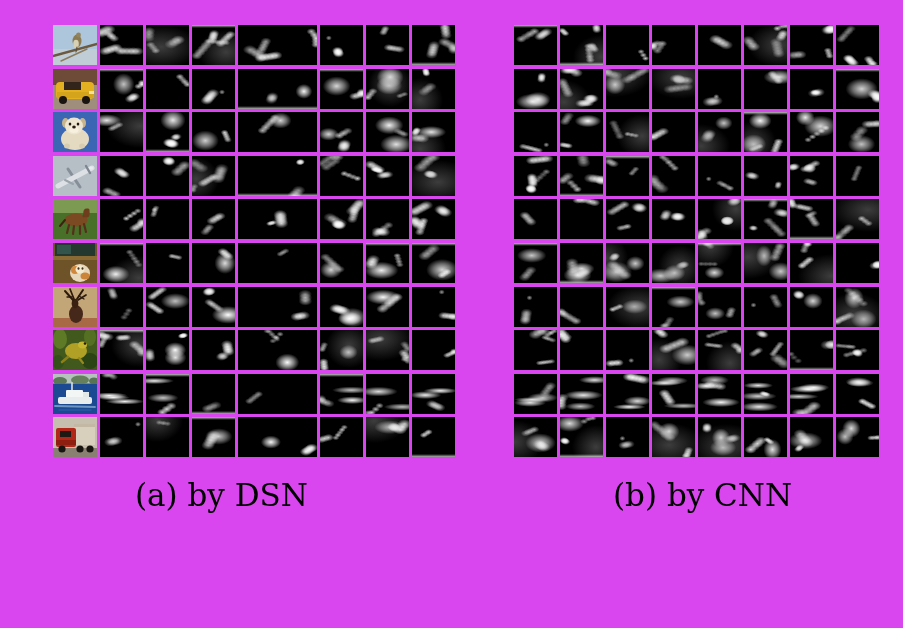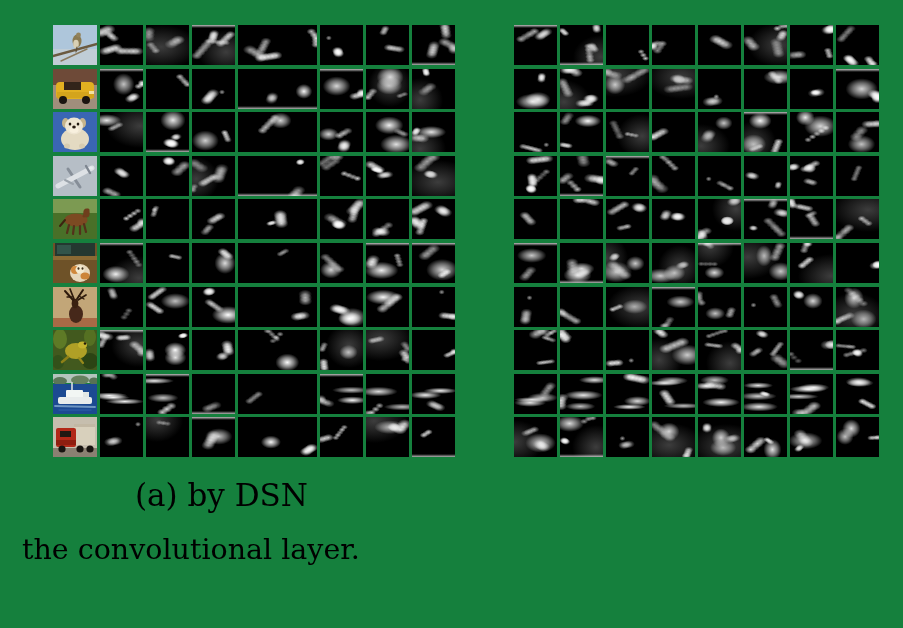--- a/index.html
+++ b/index.html
@@ -1,17 +1,17 @@
 <!DOCTYPE html>
 <html><head>
 <meta charset="utf-8">
 <style>
   html,body{margin:0;padding:0;background:#ffffff;}
   body{width:903px;height:628px;overflow:hidden;font-family:"DejaVu Serif","Liberation Serif",serif;color:#000;}
-  .figure-root{position:relative;width:903px;height:628px;background:#15803d;}
+  .figure-root{position:relative;width:903px;height:628px;background:#d946ef;}
   .grid-panel{position:absolute;top:25px;display:flex;flex-direction:column;gap:3.6px;}
   #dsn-grid{left:53px;}
   #cnn-grid{left:514px;}
   .grid-row{display:flex;gap:3px;}
   .fcell{flex:none;height:40px;background-color:#000;}
   .thumb{flex:none;width:44px;height:40px;overflow:hidden;line-height:0;}
   .subcaption{position:absolute;top:477px;font-size:31px;white-space:nowrap;}
   #sub-a{left:135px;}
   #sub-b{left:613px;}
   .caption{position:absolute;left:22px;top:531px;font-size:28.5px;line-height:37.5px;white-space:nowrap;}
@@ -322,16 +322,16 @@
         <div class="fcell" style="width: 43px; height: 40px; background-color: rgb(0, 0, 0); background-image: linear-gradient(0deg, rgba(255, 255, 255, 0.7) 0px, rgba(255, 255, 255, 0) 3px), radial-gradient(24px 22px at 36px 30px, rgba(135, 135, 135, 0.45), rgba(0, 0, 0, 0) 100%), radial-gradient(14.3px 8.3px at 9.6px 6.5px, rgba(255, 255, 255, 0.85) 0%, rgba(255, 255, 255, 0.42) 55%, rgba(0, 0, 0, 0) 100%), radial-gradient(4px 2.7px at 24.2px 4.4px, rgba(255, 255, 255, 0.59) 0%, rgba(255, 255, 255, 0.3) 55%, rgba(0, 0, 0, 0) 100%), radial-gradient(4px 2.7px at 28.5px 1.9px, rgba(255, 255, 255, 0.64) 0%, rgba(255, 255, 255, 0.32) 55%, rgba(0, 0, 0, 0) 100%), radial-gradient(4px 2.7px at 32.8px 1px, rgba(255, 255, 255, 0.69) 0%, rgba(255, 255, 255, 0.34) 55%, rgba(0, 0, 0, 0) 100%), radial-gradient(4.6px 3.1px at 5.8px 24.8px, rgba(255, 255, 255, 0.75) 0%, rgba(255, 255, 255, 0.37) 55%, rgba(0, 0, 0, 0) 100%), radial-gradient(4.6px 3.1px at 5.2px 24.3px, rgba(255, 255, 255, 0.71) 0%, rgba(255, 255, 255, 0.35) 55%, rgba(0, 0, 0, 0) 100%), radial-gradient(4.6px 3.1px at 4.6px 23.8px, rgba(255, 255, 255, 0.79) 0%, rgba(255, 255, 255, 0.39) 55%, rgba(0, 0, 0, 0) 100%), radial-gradient(4.6px 3.1px at 4px 23.2px, rgba(255, 255, 255, 0.82) 0%, rgba(255, 255, 255, 0.41) 55%, rgba(0, 0, 0, 0) 100%);"></div>
         <div class="fcell" style="width: 43px; height: 40px; background-color: rgb(0, 0, 0); background-image: radial-gradient(5.7px 3.9px at 23.1px 27.2px, rgba(255, 255, 255, 0.48) 0%, rgba(255, 255, 255, 0.24) 55%, rgba(0, 0, 0, 0) 100%), radial-gradient(5.7px 3.9px at 20.6px 27.7px, rgba(255, 255, 255, 0.48) 0%, rgba(255, 255, 255, 0.24) 55%, rgba(0, 0, 0, 0) 100%), radial-gradient(5.7px 3.9px at 18px 28.3px, rgba(255, 255, 255, 0.6) 0%, rgba(255, 255, 255, 0.3) 55%, rgba(0, 0, 0, 0) 100%), radial-gradient(3px 2.5px at 16.4px 21.4px, rgba(255, 255, 255, 0.6) 0%, rgba(255, 255, 255, 0.3) 55%, rgba(0, 0, 0, 0) 100%);"></div>
         <div class="fcell" style="width: 43px; height: 40px; background-color: rgb(0, 0, 0); background-image: radial-gradient(35px 22px at 17px 28px, rgba(135, 135, 135, 0.45), rgba(0, 0, 0, 0) 100%), radial-gradient(10.5px 8.9px at 17px 14.5px, rgba(255, 255, 255, 0.89) 0%, rgba(255, 255, 255, 0.45) 55%, rgba(0, 0, 0, 0) 100%), radial-gradient(4.5px 3.1px at 36.8px 32.8px, rgba(255, 255, 255, 0.68) 0%, rgba(255, 255, 255, 0.34) 55%, rgba(0, 0, 0, 0) 100%), radial-gradient(4.5px 3.1px at 36.1px 34.8px, rgba(255, 255, 255, 0.71) 0%, rgba(255, 255, 255, 0.36) 55%, rgba(0, 0, 0, 0) 100%), radial-gradient(4.5px 3.1px at 35.4px 36.7px, rgba(255, 255, 255, 0.79) 0%, rgba(255, 255, 255, 0.4) 55%, rgba(0, 0, 0, 0) 100%), radial-gradient(4.5px 3.1px at 34.6px 38.7px, rgba(255, 255, 255, 0.76) 0%, rgba(255, 255, 255, 0.38) 55%, rgba(0, 0, 0, 0) 100%), radial-gradient(4.5px 3.1px at 33.9px 39px, rgba(255, 255, 255, 0.7) 0%, rgba(255, 255, 255, 0.35) 55%, rgba(0, 0, 0, 0) 100%), radial-gradient(6px 4.1px at 17.8px 20.7px, rgba(255, 255, 255, 0.52) 0%, rgba(255, 255, 255, 0.26) 55%, rgba(0, 0, 0, 0) 100%), radial-gradient(6px 4.1px at 13.9px 17.4px, rgba(255, 255, 255, 0.42) 0%, rgba(255, 255, 255, 0.21) 55%, rgba(0, 0, 0, 0) 100%), radial-gradient(6px 4.1px at 10px 14.2px, rgba(255, 255, 255, 0.44) 0%, rgba(255, 255, 255, 0.22) 55%, rgba(0, 0, 0, 0) 100%), radial-gradient(6px 4.1px at 6.1px 11px, rgba(255, 255, 255, 0.58) 0%, rgba(255, 255, 255, 0.29) 55%, rgba(0, 0, 0, 0) 100%), radial-gradient(6px 4.1px at 2.2px 7.8px, rgba(255, 255, 255, 0.51) 0%, rgba(255, 255, 255, 0.25) 55%, rgba(0, 0, 0, 0) 100%);"></div>
         <div class="fcell" style="width: 43px; height: 40px; background-color: rgb(0, 0, 0); background-image: radial-gradient(37px 22px at 28px 29px, rgba(135, 135, 135, 0.45), rgba(0, 0, 0, 0) 100%), radial-gradient(13.1px 8.2px at 25.1px 30.6px, rgba(255, 255, 255, 0.87) 0%, rgba(255, 255, 255, 0.43) 55%, rgba(0, 0, 0, 0) 100%), radial-gradient(9.1px 9.4px at 23px 20.8px, rgba(255, 255, 255, 0.93) 0%, rgba(255, 255, 255, 0.47) 55%, rgba(0, 0, 0, 0) 100%), radial-gradient(5px 3.4px at 8.9px 12.5px, rgba(255, 255, 255, 0.65) 0%, rgba(255, 255, 255, 0.32) 55%, rgba(0, 0, 0, 0) 100%), radial-gradient(5px 3.4px at 8.9px 11.4px, rgba(255, 255, 255, 0.64) 0%, rgba(255, 255, 255, 0.32) 55%, rgba(0, 0, 0, 0) 100%), radial-gradient(5px 3.4px at 9px 10.2px, rgba(255, 255, 255, 0.64) 0%, rgba(255, 255, 255, 0.32) 55%, rgba(0, 0, 0, 0) 100%), radial-gradient(5px 3.4px at 9px 9px, rgba(255, 255, 255, 0.58) 0%, rgba(255, 255, 255, 0.29) 55%, rgba(0, 0, 0, 0) 100%), radial-gradient(5.9px 4px at 36.6px 20.9px, rgba(255, 255, 255, 0.57) 0%, rgba(255, 255, 255, 0.29) 55%, rgba(0, 0, 0, 0) 100%), radial-gradient(5.9px 4px at 34.3px 21.6px, rgba(255, 255, 255, 0.64) 0%, rgba(255, 255, 255, 0.32) 55%, rgba(0, 0, 0, 0) 100%), radial-gradient(5.9px 4px at 32.1px 22.2px, rgba(255, 255, 255, 0.66) 0%, rgba(255, 255, 255, 0.33) 55%, rgba(0, 0, 0, 0) 100%);"></div>
         <div class="fcell" style="width: 43px; height: 40px; background-color: rgb(0, 0, 0); background-image: radial-gradient(9px 10.4px at 28.4px 32.5px, rgba(255, 255, 255, 0.88) 0%, rgba(255, 255, 255, 0.44) 55%, rgba(0, 0, 0, 0) 100%), radial-gradient(3.6px 2.5px at 26.8px 25.2px, rgba(255, 255, 255, 0.73) 0%, rgba(255, 255, 255, 0.36) 55%, rgba(0, 0, 0, 0) 100%), radial-gradient(3.6px 2.5px at 24.9px 23.8px, rgba(255, 255, 255, 0.9) 0%, rgba(255, 255, 255, 0.45) 55%, rgba(0, 0, 0, 0) 100%), radial-gradient(3.6px 2.5px at 23px 22.5px, rgba(255, 255, 255, 0.84) 0%, rgba(255, 255, 255, 0.42) 55%, rgba(0, 0, 0, 0) 100%), radial-gradient(6px 4.1px at 6.7px 32.6px, rgba(255, 255, 255, 0.85) 0%, rgba(255, 255, 255, 0.42) 55%, rgba(0, 0, 0, 0) 100%), radial-gradient(6px 4.1px at 10.1px 29.6px, rgba(255, 255, 255, 0.66) 0%, rgba(255, 255, 255, 0.33) 55%, rgba(0, 0, 0, 0) 100%), radial-gradient(6px 4.1px at 13.4px 26.7px, rgba(255, 255, 255, 0.84) 0%, rgba(255, 255, 255, 0.42) 55%, rgba(0, 0, 0, 0) 100%), radial-gradient(6px 4.1px at 16.8px 23.7px, rgba(255, 255, 255, 0.7) 0%, rgba(255, 255, 255, 0.35) 55%, rgba(0, 0, 0, 0) 100%);"></div>
         <div class="fcell" style="width: 43px; height: 40px; background-color: rgb(0, 0, 0); background-image: radial-gradient(17px 8.5px at 15.3px 23.7px, rgba(255, 255, 255, 0.8) 0%, rgba(255, 255, 255, 0.4) 55%, rgba(0, 0, 0, 0) 100%), radial-gradient(6.7px 4.6px at 16.7px 25.4px, rgba(255, 255, 255, 0.47) 0%, rgba(255, 255, 255, 0.23) 55%, rgba(0, 0, 0, 0) 100%), radial-gradient(6.7px 4.6px at 14.5px 22.6px, rgba(255, 255, 255, 0.57) 0%, rgba(255, 255, 255, 0.28) 55%, rgba(0, 0, 0, 0) 100%), radial-gradient(6.7px 4.6px at 12.3px 19.7px, rgba(255, 255, 255, 0.44) 0%, rgba(255, 255, 255, 0.22) 55%, rgba(0, 0, 0, 0) 100%), radial-gradient(6.7px 4.6px at 10.1px 16.8px, rgba(255, 255, 255, 0.56) 0%, rgba(255, 255, 255, 0.28) 55%, rgba(0, 0, 0, 0) 100%), radial-gradient(4px 2.7px at 10.5px 29.8px, rgba(255, 255, 255, 0.48) 0%, rgba(255, 255, 255, 0.24) 55%, rgba(0, 0, 0, 0) 100%), radial-gradient(4px 2.7px at 9.9px 30.5px, rgba(255, 255, 255, 0.47) 0%, rgba(255, 255, 255, 0.23) 55%, rgba(0, 0, 0, 0) 100%), radial-gradient(4px 2.7px at 9.2px 31.2px, rgba(255, 255, 255, 0.57) 0%, rgba(255, 255, 255, 0.28) 55%, rgba(0, 0, 0, 0) 100%), radial-gradient(4px 2.7px at 8.6px 31.9px, rgba(255, 255, 255, 0.56) 0%, rgba(255, 255, 255, 0.28) 55%, rgba(0, 0, 0, 0) 100%), radial-gradient(4px 2.7px at 7.9px 32.5px, rgba(255, 255, 255, 0.47) 0%, rgba(255, 255, 255, 0.24) 55%, rgba(0, 0, 0, 0) 100%);"></div>
         <div class="fcell" style="width: 43px; height: 40px; background-color: rgb(0, 0, 0); background-image: radial-gradient(9.1px 9.2px at 15.3px 11.5px, rgba(255, 255, 255, 0.86) 0%, rgba(255, 255, 255, 0.43) 55%, rgba(0, 0, 0, 0) 100%), radial-gradient(8.5px 8.2px at 9.1px 19.6px, rgba(255, 255, 255, 0.76) 0%, rgba(255, 255, 255, 0.38) 55%, rgba(0, 0, 0, 0) 100%), radial-gradient(3.8px 2.6px at 35px 20.9px, rgba(255, 255, 255, 0.71) 0%, rgba(255, 255, 255, 0.36) 55%, rgba(0, 0, 0, 0) 100%), radial-gradient(3.8px 2.6px at 38.1px 20.7px, rgba(255, 255, 255, 0.71) 0%, rgba(255, 255, 255, 0.36) 55%, rgba(0, 0, 0, 0) 100%), radial-gradient(3.8px 2.6px at 41.1px 20.6px, rgba(255, 255, 255, 0.65) 0%, rgba(255, 255, 255, 0.32) 55%, rgba(0, 0, 0, 0) 100%), radial-gradient(3.8px 2.6px at 42px 20.4px, rgba(255, 255, 255, 0.66) 0%, rgba(255, 255, 255, 0.33) 55%, rgba(0, 0, 0, 0) 100%);"></div>
       </div>
     </div>
   <div class="subcaption" id="sub-a">(a) by DSN</div>
+  <div class="subcaption" id="sub-b">(b) by CNN</div>
   <div class="caption">
-    <div>the convolutional layer.</div>
   </div>
 </div>
 
 </body></html>

